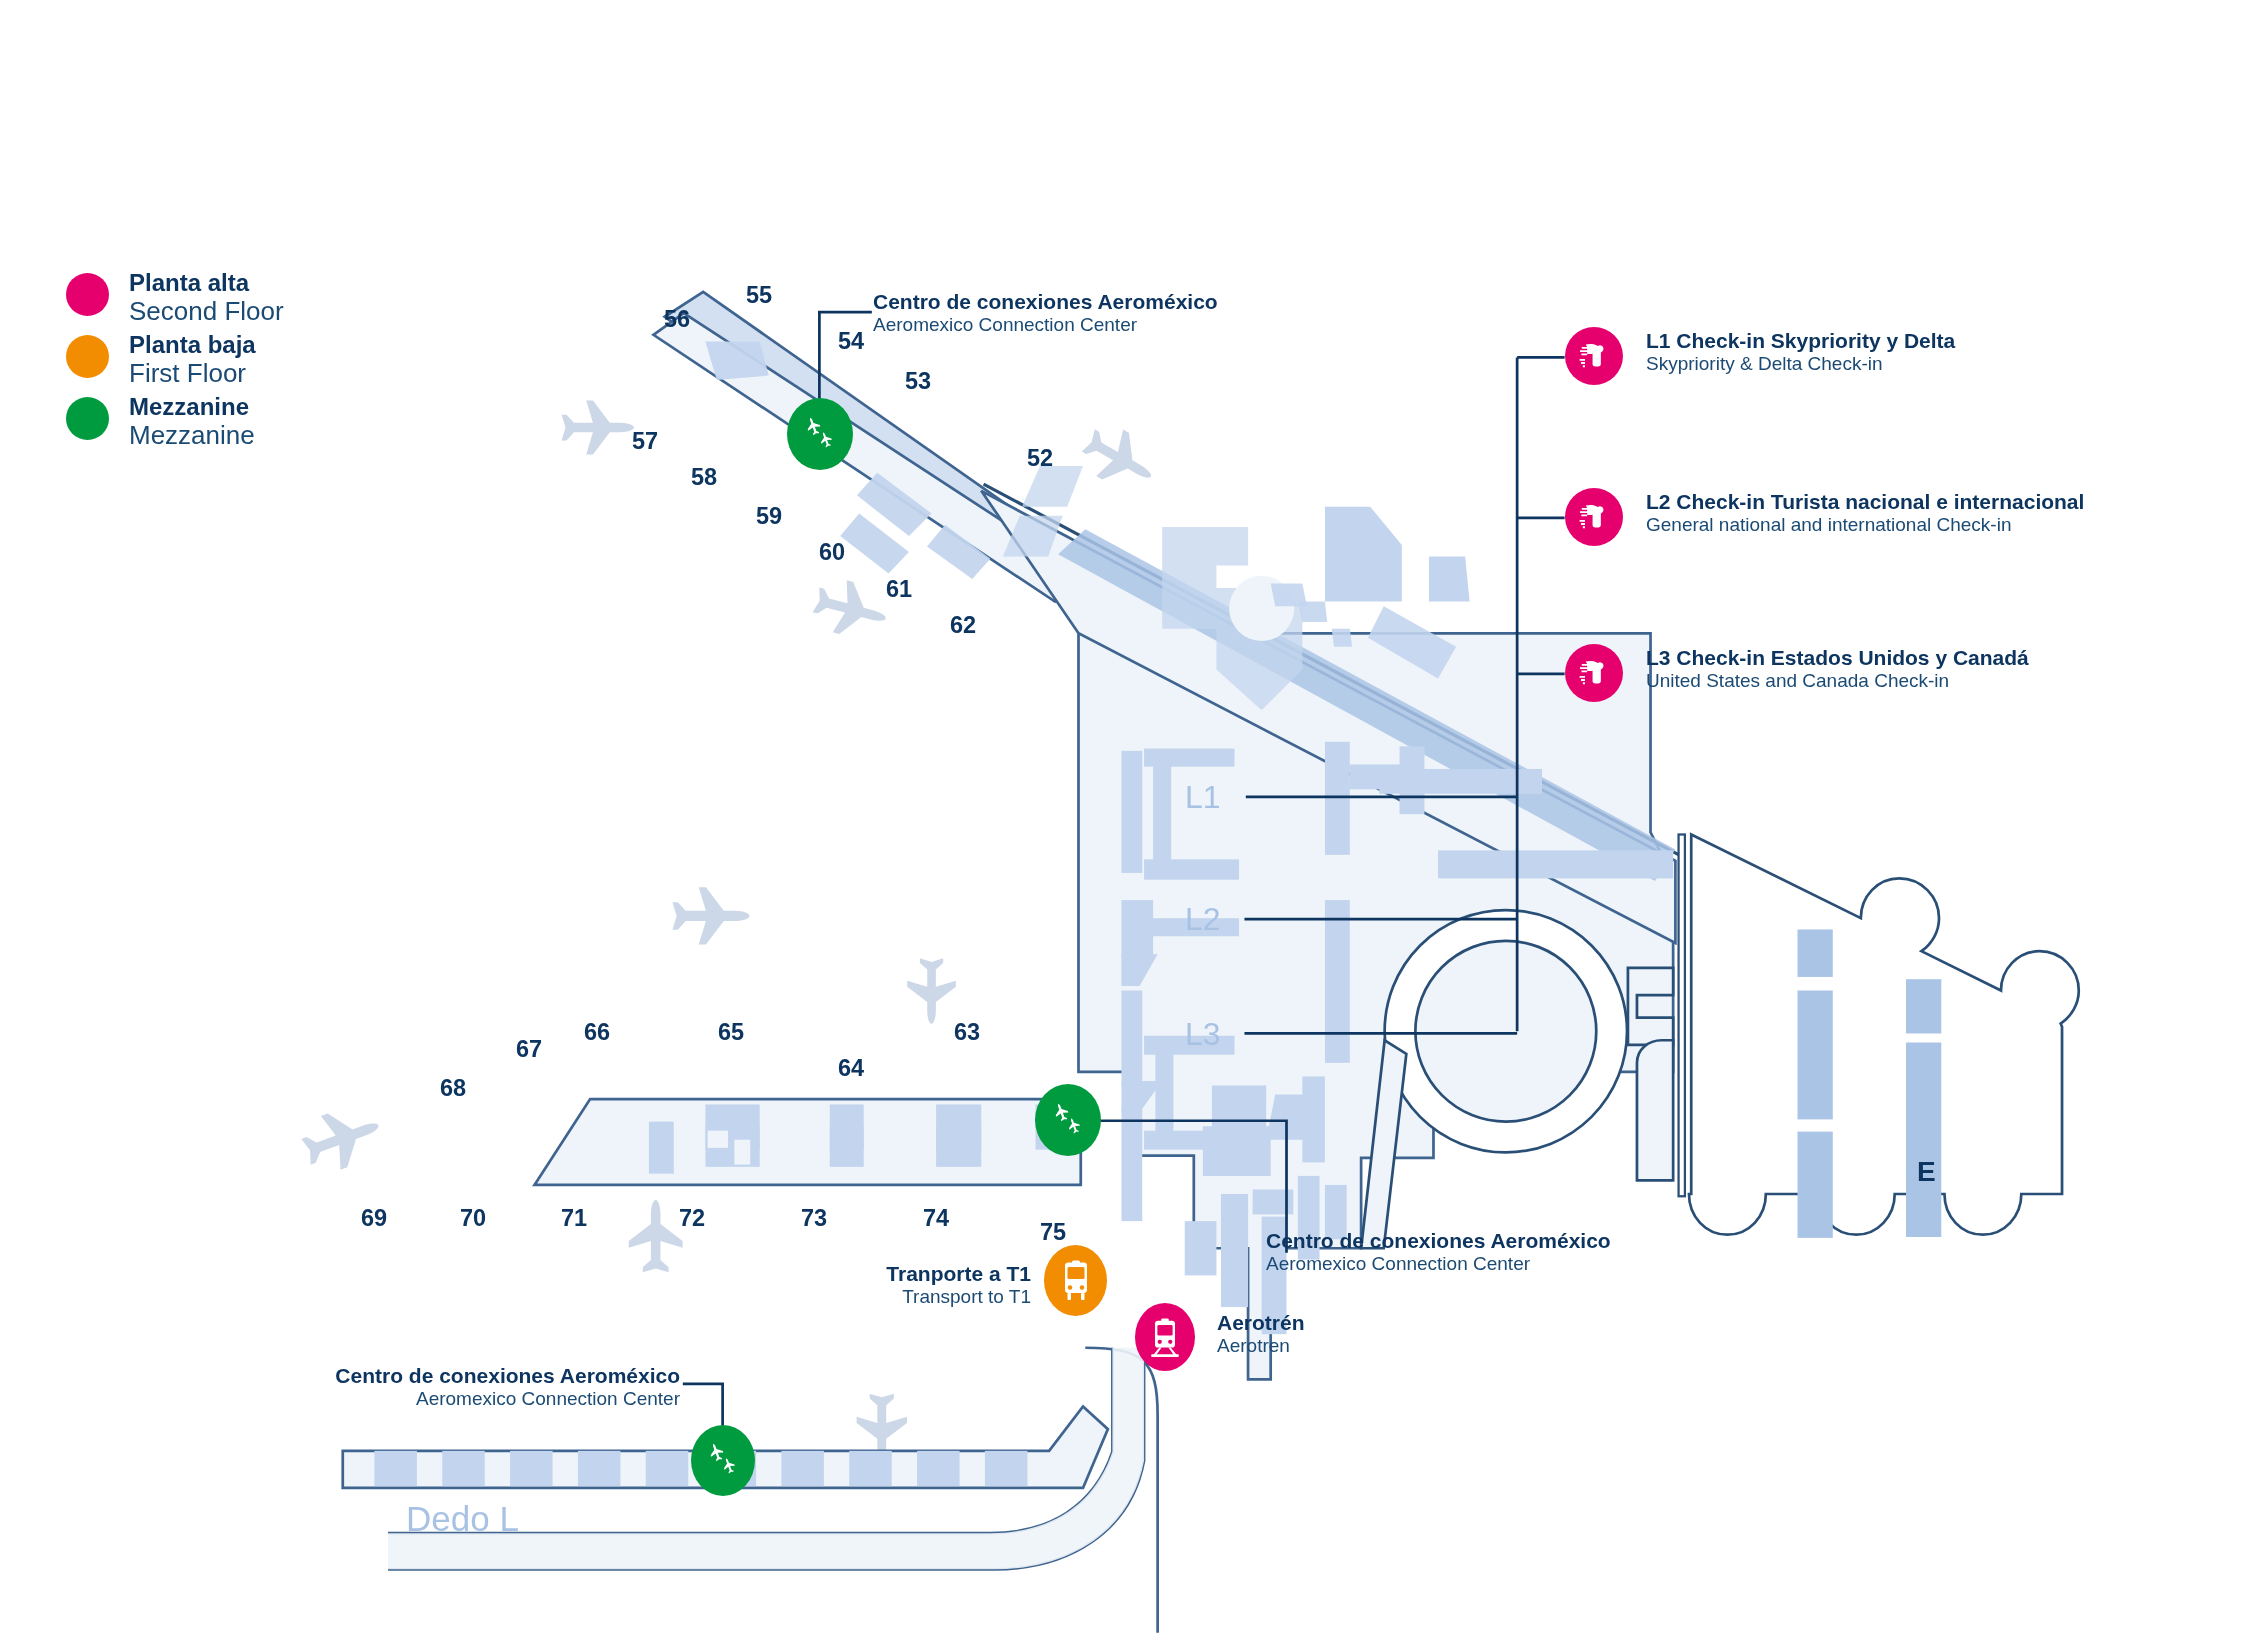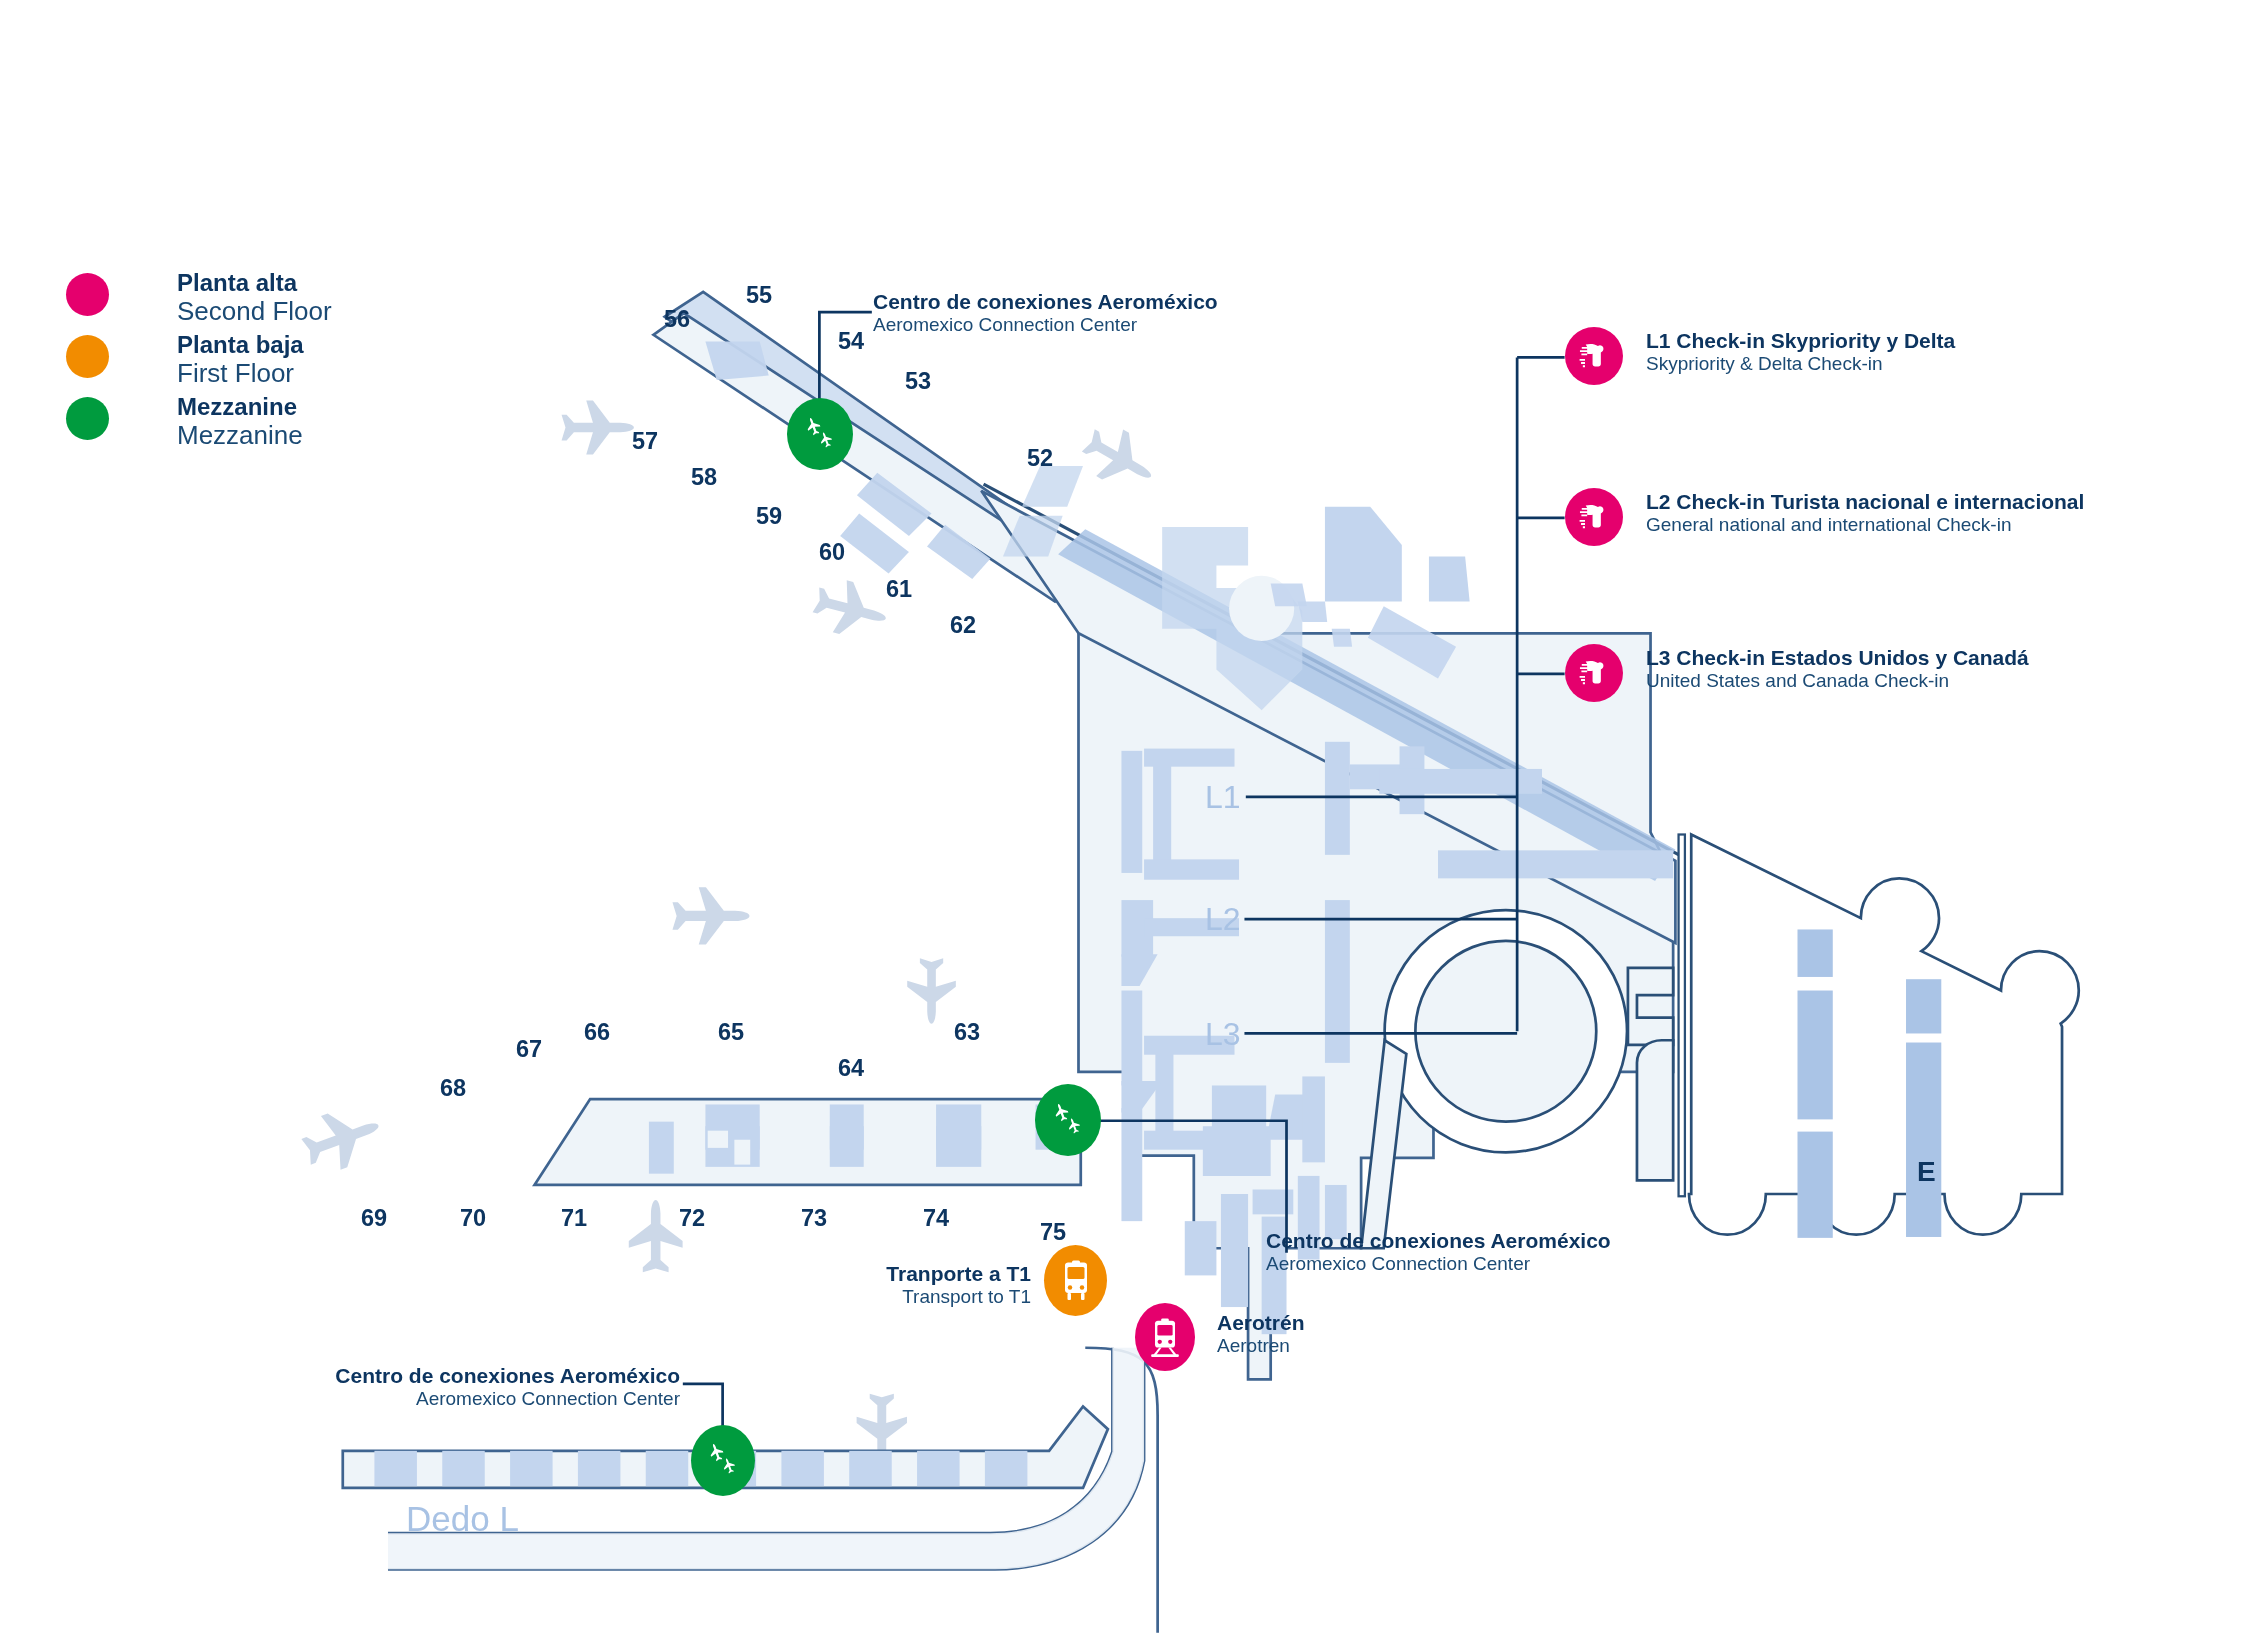--- a/index.html
+++ b/index.html
@@ -51,21 +51,20 @@
     left: 0;
     top: 5.4px;
     width: 43px;
     height: 43px;
     border-radius: 50%;
   }
   .legend-text {
     position: absolute;
     left: 63px;
     top: 2.3px;
-    margin-left: 48px;
   }
   .legend-es {
     font-size: 24px;
     font-weight: bold;
     color: #0d3560;
     line-height: 1.12;
     white-space: nowrap;
   }
   .legend-en {
     font-size: 26px;
@@ -126,21 +125,20 @@
     line-height: 1;
   }
 
   
   .level-label {
     position: absolute;
     font-size: 32px;
     font-weight: normal;
     color: #a8c2e4;
     line-height: 1;
-    margin-left: 20px;
   }
   .pier-label {
     position: absolute;
     font-size: 35px;
     font-weight: normal;
     color: #a8c2e4;
     line-height: 1;
   }
   .zone-label {
     position: absolute;

